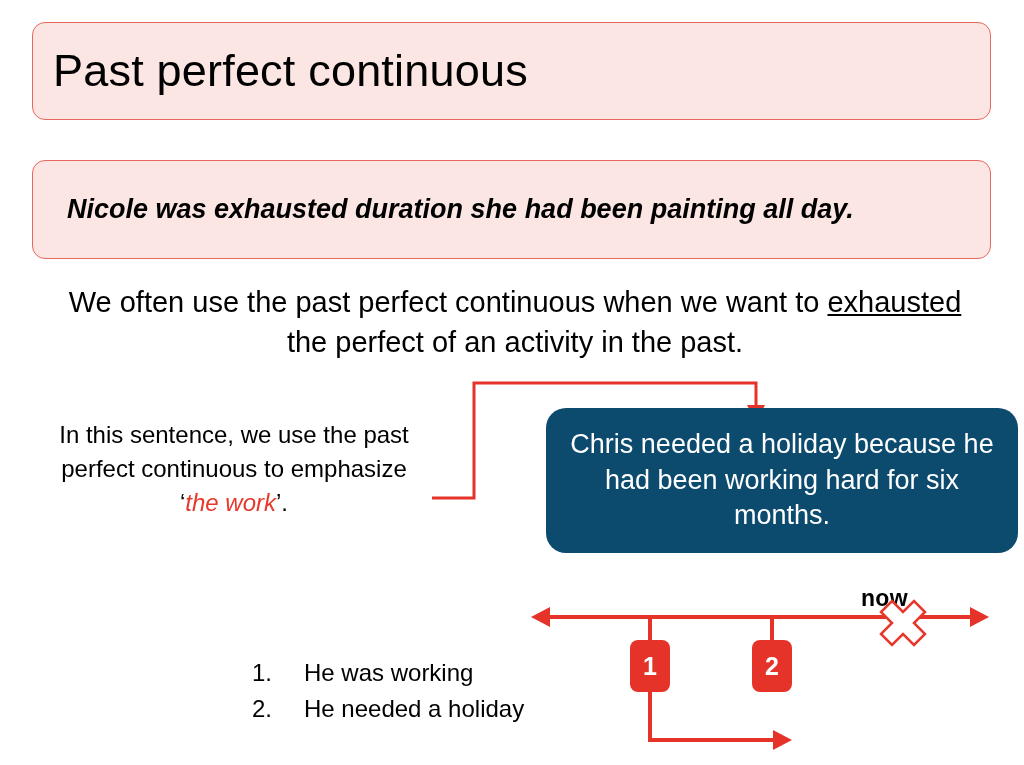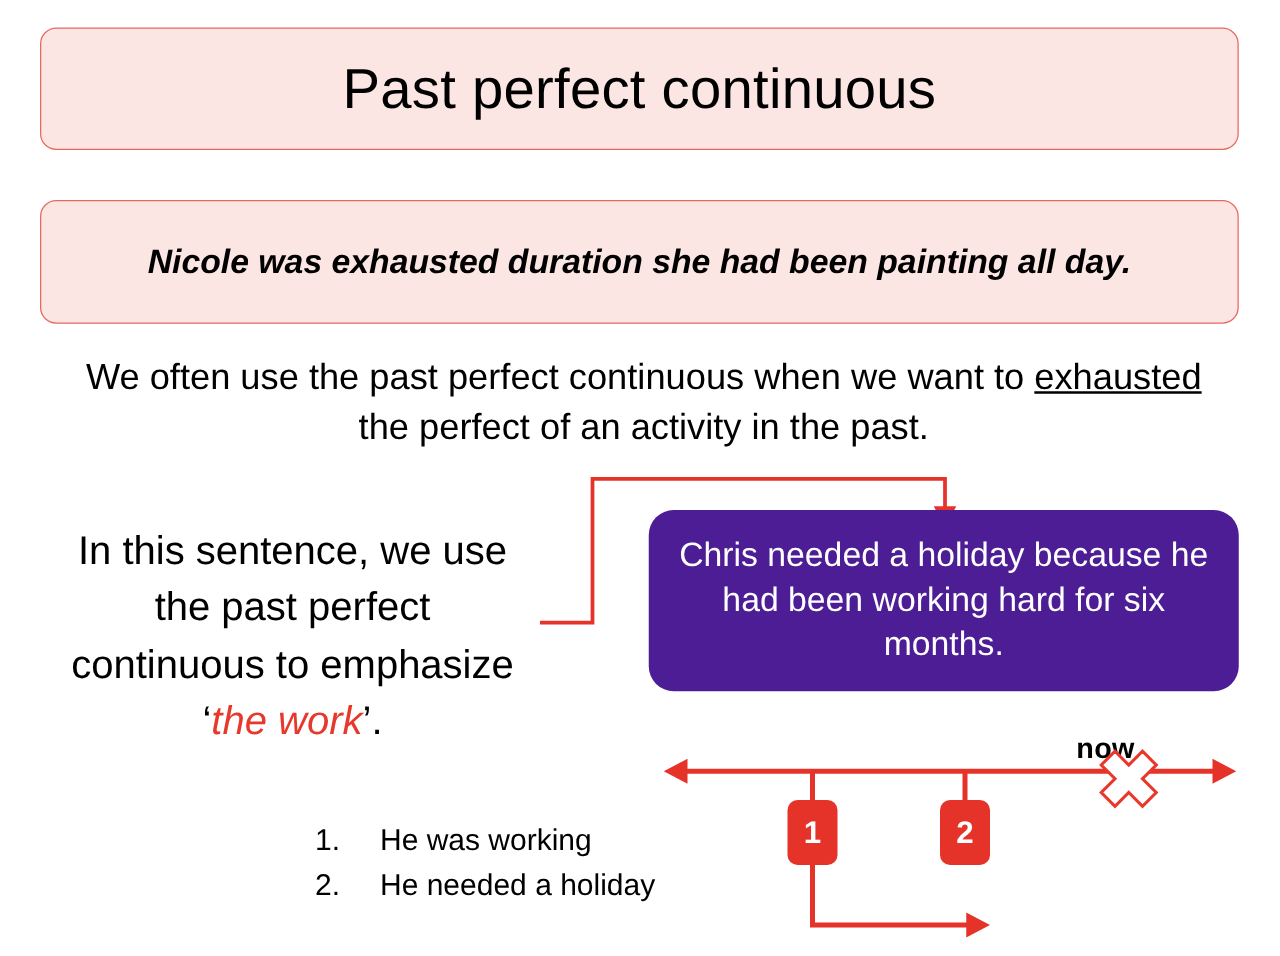--- a/index.html
+++ b/index.html
@@ -23,21 +23,21 @@
 
   
   .pink-box {
     position: absolute;
     background: #FBE6E4;
     border: 1.5px solid #E8685E;
     border-radius: 13px;
     box-sizing: border-box;
     display: flex;
     align-items: center;
-    justify-content: center;
+    justify-content: flex-start;
     text-align: center;
   }
   #title-box {
     left: 32px;
     top: 22px;
     width: 959px;
     height: 98px;
   }
   #title-text {
     font-size: 45px;
@@ -74,36 +74,36 @@
     text-decoration: underline;
   }
 
   
   #left-note {
     position: absolute;
     left: 56px;
     top: 418px;
     width: 356px;
     text-align: center;
-    font-size: 32px;
+    font-size: 24px;
     line-height: 1.42;
   }
   #left-note .red-em {
     color: #E8382C;
     font-style: italic;
   }
 
   
   #callout-box {
     position: absolute;
-    left: 519px;
+    left: 546px;
     top: 408px;
     width: 472px;
     height: 145px;
-    background: #4c1d95;
+    background: #0c4a6e;
     border-radius: 20px;
     box-sizing: border-box;
     display: flex;
     align-items: center;
     justify-content: center;
     text-align: center;
   }
   #callout-text {
     color: #ffffff;
     font-size: 27px;

